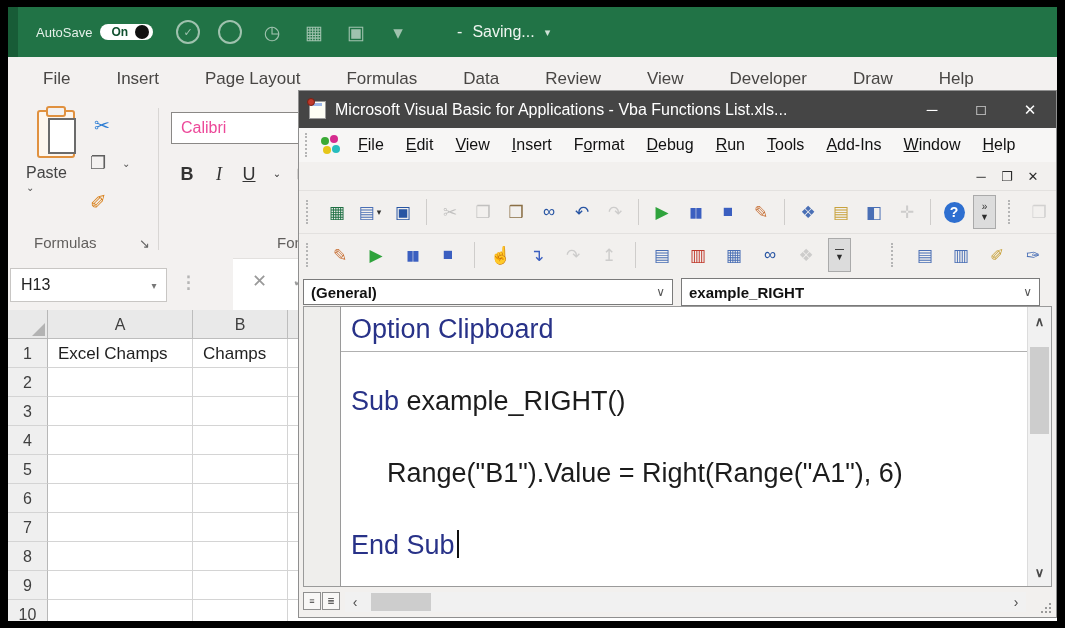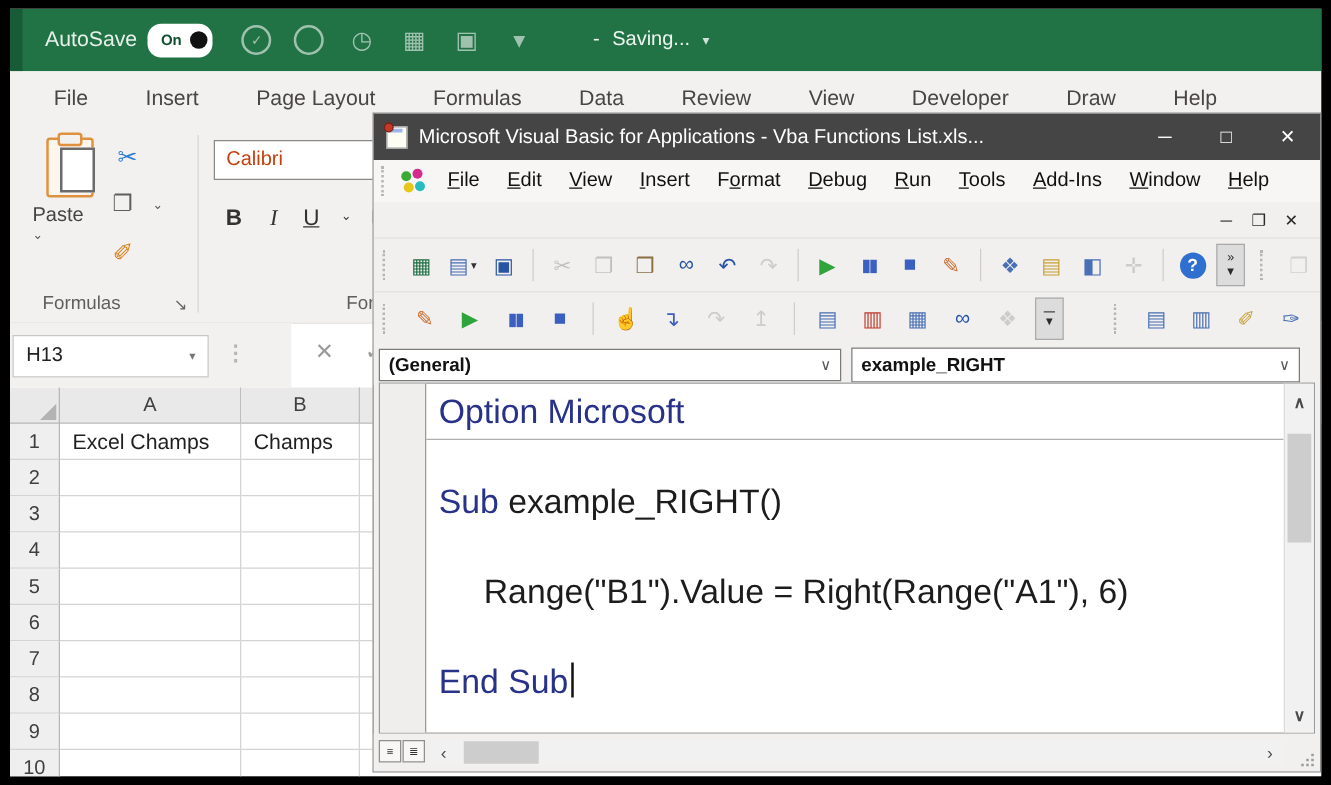--- a/index.html
+++ b/index.html
@@ -3,22 +3,22 @@
 <meta charset="utf-8">
 <style>
   html,body{margin:0;padding:0;background:#000;font-family:"Liberation Sans",sans-serif;}
   #stage{position:relative;width:1065px;height:628px;background:#000;overflow:hidden;}
   #excel{position:absolute;left:8px;top:7px;width:1049px;height:614px;background:#fff;overflow:hidden;}
 
   
   #xl-titlebar{position:absolute;left:0;top:0;right:0;height:50px;background:#217346;display:flex;align-items:center;color:#dff0e7;}
   #xl-edge{width:10px;height:100%;background:#185c37;}
   .autosave{display:flex;align-items:center;gap:8px;margin-left:18px;}
-  .autosave-label{font-size:17px;color:#e4f0e9;}
-  .autosave-pill{display:flex;align-items:center;gap:7px;background:#fff;border-radius:11px;height:27px;padding:0 4px 0 11px;}
+  .autosave-label{font-size:13px;color:#e4f0e9;}
+  .autosave-pill{display:flex;align-items:center;gap:7px;background:#fff;border-radius:11px;height:16px;padding:0 4px 0 11px;}
   .autosave-pill .on-txt{font-size:12px;font-weight:bold;color:#10502f;}
   .autosave-pill .knob{width:14px;height:14px;border-radius:50%;background:#111;}
   #qat{display:flex;align-items:center;margin-left:14px;}
   .tb-icon{width:42px;text-align:center;font-size:19px;color:#9fc2ae;display:flex;justify-content:center;align-items:center;height:40px;}
   .tb-icon.circ span{display:flex;justify-content:center;align-items:center;width:20px;height:20px;border:2px solid #9fc2ae;border-radius:50%;font-size:11px;color:#9fc2ae;}
   #xl-title{display:flex;align-items:center;gap:10px;font-size:16px;color:#eef5f0;margin-left:38px;white-space:nowrap;}
   #xl-title .chev{font-size:11px;color:#cfe2d7;}
   #xl-search{position:absolute;right:0;top:8px;width:320px;height:34px;background:#b3cfc0;border-radius:2px;display:flex;align-items:center;padding-left:28px;gap:14px;color:#2f4d3d;font-size:16px;}
 
   
@@ -39,21 +39,21 @@
   .small-tool{position:absolute;font-size:19px;}
   #cut-tool{left:86px;top:14px;color:#2b7cd3;}
   #copy-tool{left:82px;top:52px;color:#5f5f5f;font-size:18px;}
   #copy-chev{left:114px;top:58px;color:#555;font-size:10px;}
   #painter-tool{left:82px;top:90px;color:#d9831f;font-size:20px;}
   .grp-label{position:absolute;bottom:7px;font-size:15px;color:#605e5c;}
   #clipboard-label{left:26px;}
   #clipboard-launcher{position:absolute;right:8px;bottom:7px;font-size:13px;color:#666;}
   .vdiv{position:absolute;top:8px;bottom:8px;width:1px;background:#d8d6d4;}
   #grp-font{position:absolute;left:151px;top:0;right:0;height:100%;}
-  #font-name-box{position:absolute;left:12px;top:12px;width:140px;height:30px;background:#fff;border:1px solid #8a8886;font-size:16px;line-height:30px;padding-left:9px;color:#c2410c;}
+  #font-name-box{position:absolute;left:12px;top:12px;width:140px;height:30px;background:#fff;border:1px solid #8a8886;font-size:16px;line-height:30px;padding-left:9px;color:#ec4899;}
   .fmt-btn{position:absolute;top:58px;width:28px;height:32px;text-align:center;line-height:32px;font-size:18px;color:#333;}
   #btn-bold{left:14px;font-weight:bold;}
   #btn-italic{left:46px;font-style:italic;font-family:"Liberation Serif",serif;}
   #btn-underline{left:76px;text-decoration:underline;}
   #font-chev{left:104px;font-size:10px;}
   #borders-btn{left:130px;font-size:16px;color:#8a8886;}
   #font-label{left:118px;}
 
   
   #formula-row{position:absolute;left:0;top:251px;right:0;height:52px;background:#f3f1f0;}
@@ -474,21 +474,21 @@
           <span class="c-chev">∨</span>
         </div>
         <div class="combo" id="combo-proc">
           <span>example_RIGHT</span>
           <span class="c-chev">∨</span>
         </div>
       </div>
       <div id="v-code">
         <div id="code-margin"></div>
         <div id="codetext">
-            <div class="code-line"><span class="keyword">Option Microsoft</span><div class="code-divider"></div></div>
+            <div class="code-line"><span class="keyword">Option Clipboard</span><div class="code-divider"></div></div>
             <div class="code-line"></div>
             <div class="code-line"><span class="keyword">Sub </span><span class="plain">example_RIGHT()</span></div>
             <div class="code-line"></div>
             <div class="code-line" style="padding-left: 46px;"><span class="plain">Range("B1").Value = Right(Range("A1"), 6)</span></div>
             <div class="code-line"></div>
             <div class="code-line"><span class="keyword">End Sub</span><span class="caret"></span></div>
           </div>
         <div id="v-vscroll">
           <div class="sb-btn" id="vs-up">∧</div>
           <div id="vs-thumb"></div>

